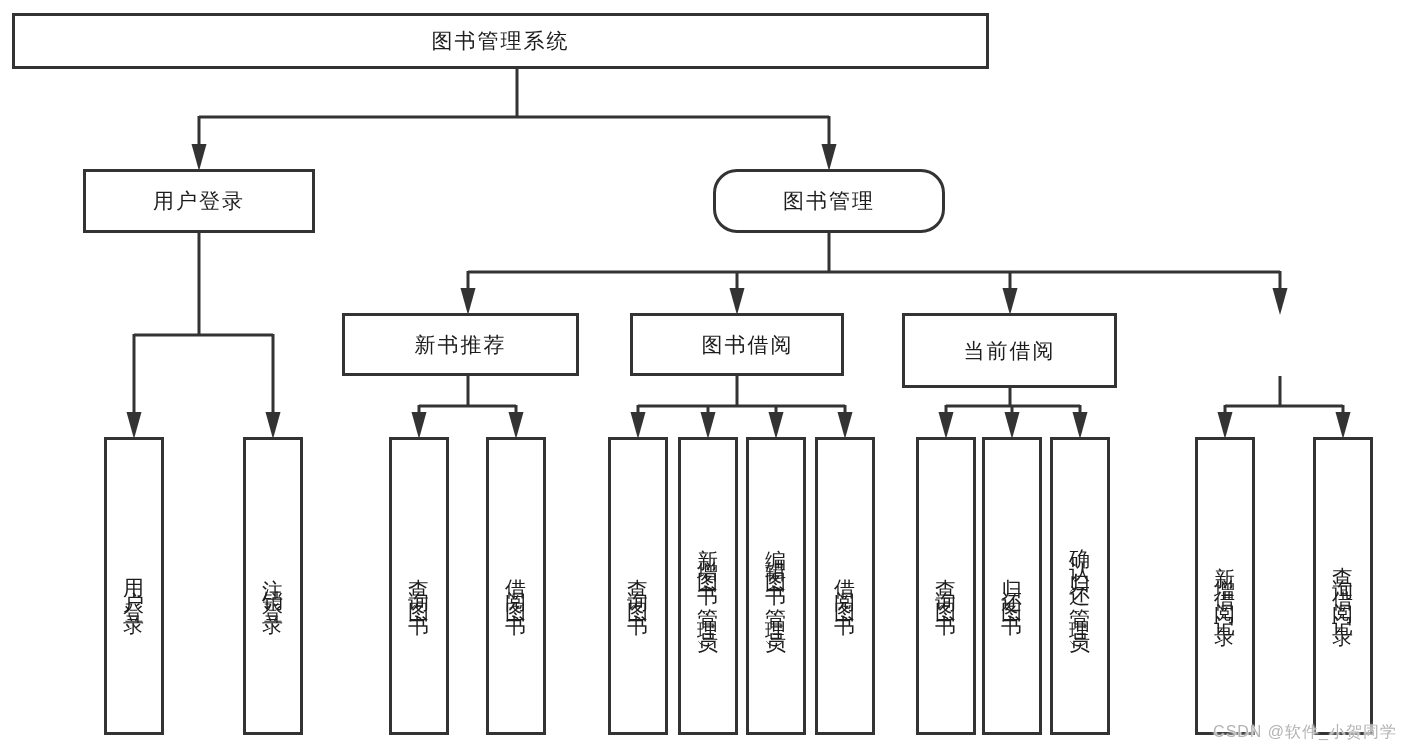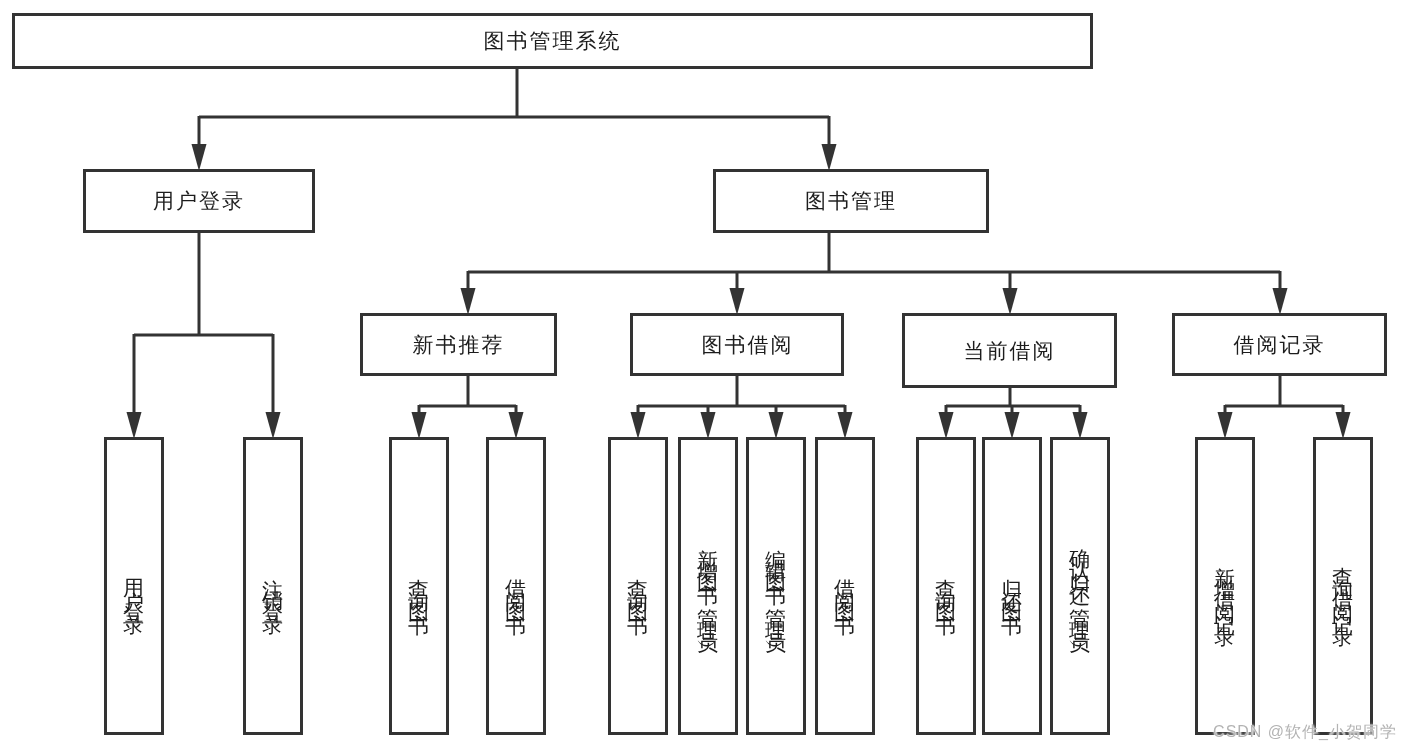--- a/index.html
+++ b/index.html
@@ -126,29 +126,28 @@
       <polygon points="776,439 768.5,412 783.5,412"></polygon>
       <polygon points="845,439 837.5,412 852.5,412"></polygon>
       <polygon points="946,439 938.5,412 953.5,412"></polygon>
       <polygon points="1012,439 1004.5,412 1019.5,412"></polygon>
       <polygon points="1080,439 1072.5,412 1087.5,412"></polygon>
       <polygon points="1225,439 1217.5,412 1232.5,412"></polygon>
       <polygon points="1343,439 1335.5,412 1350.5,412"></polygon>
     </g>
   </svg>
 
-  <div class="node" style="left:12px; top:13px; width:1081px; height:56px;">图书管理系统</div>
+  <div class="node" style="left:12px; top:13px; width:977px; height:56px;">图书管理系统</div>
 
   <div class="node" style="left:83px; top:169px; width:232px; height:64px;">用户登录</div>
-  <div class="node" style="left:713px; top:169px; width:276px; height:64px;">图书管理</div>
+  <div class="node" style="left:713px; top:169px; width:232px; height:64px;border-radius:24px;">图书管理</div>
 
-  <div class="node" style="left:360px; top:313px; width:197px; height:63px;">新书推荐</div>
+  <div class="node" style="left:342px; top:313px; width:237px; height:63px;">新书推荐</div>
   <div class="node" style="left:630px; top:313px; width:214px; height:63px;padding-left:21px;">图书借阅</div>
   <div class="node" style="left:902px; top:313px; width:215px; height:75px;">当前借阅</div>
-  <div class="node" style="left:1172px; top:313px; width:215px; height:63px;">借阅记录</div>
 
   <div class="leaf" style="left:104px;">
     <span>用户登录</span>
   </div>
   <div class="leaf" style="left:243px;">
     <span>注销登录</span>
   </div>
 
   <div class="leaf" style="left:389px;">
     <span>查询图书</span>

